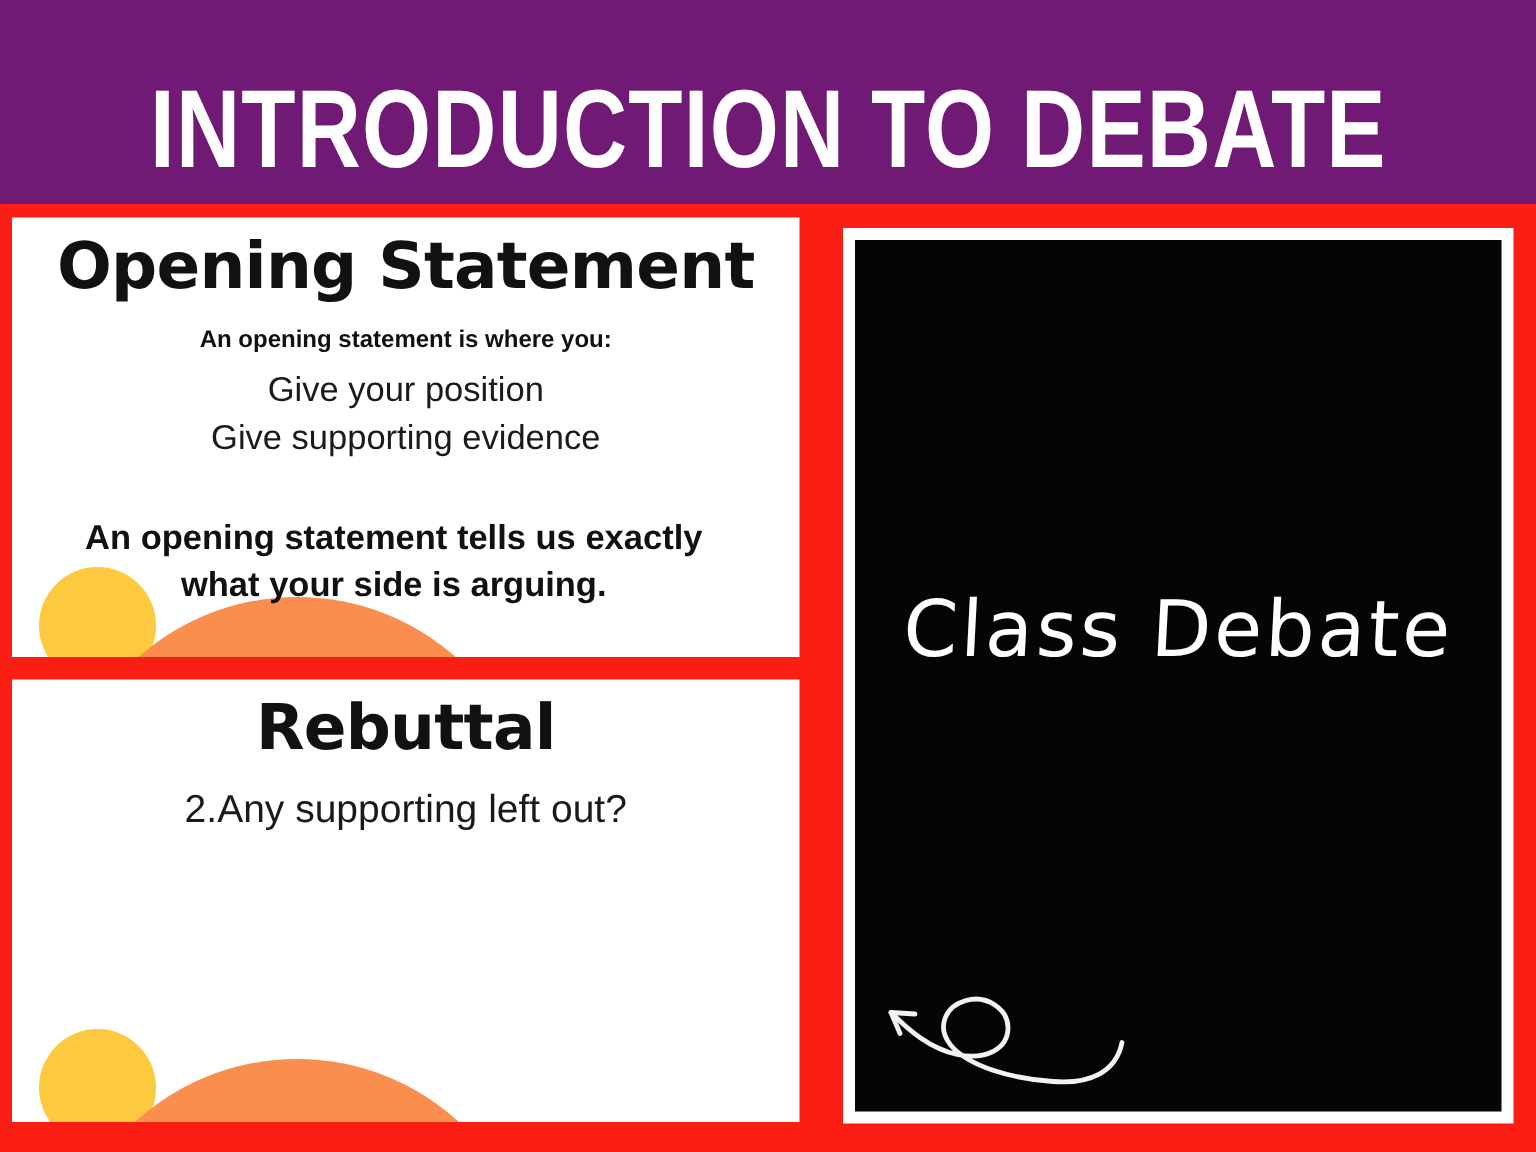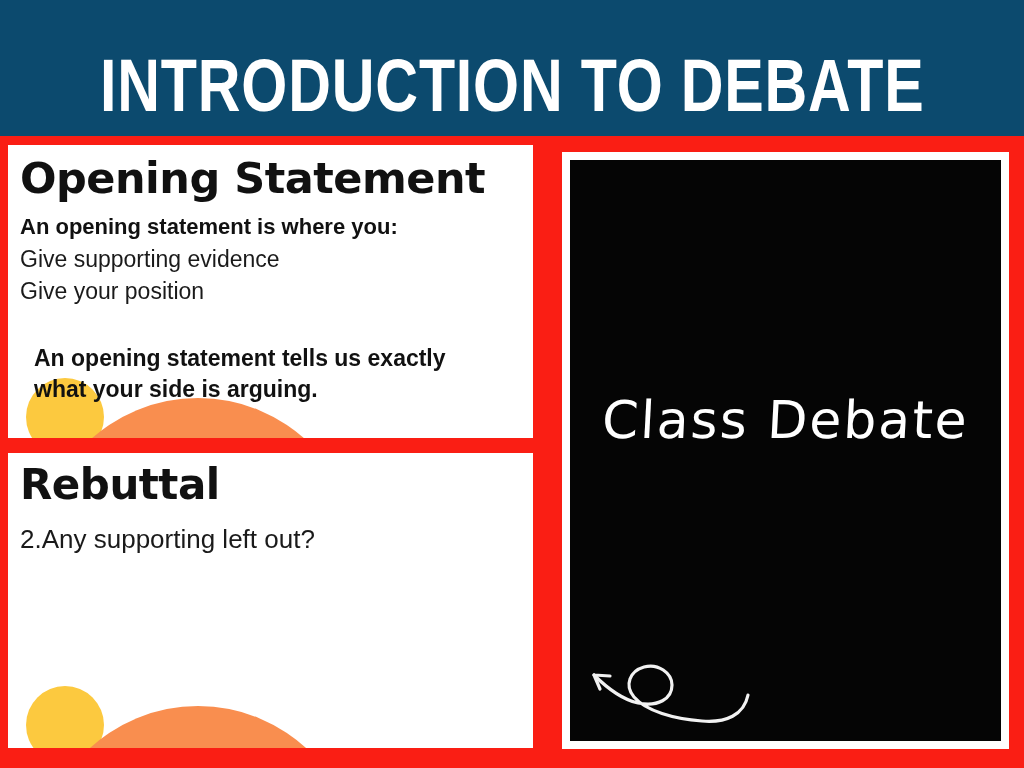--- a/index.html
+++ b/index.html
@@ -22,21 +22,21 @@
     overflow: hidden;
   }
 
   
   #header {
     position: absolute;
     left: 0;
     top: 0;
     width: 1024px;
     height: 172px;
-    background: #0c4a6e;
+    background: #701a75;
     display: flex;
     align-items: center;
     justify-content: center;
   }
   #header-title {
     color: #ffffff;
     font-family: "Liberation Sans Narrow", "Liberation Sans", sans-serif;
     font-weight: bold;
     font-size: 74px;
     line-height: 74px;
@@ -92,41 +92,41 @@
     height: 295px;
   }
 
   .card-inner {
     position: relative;
     z-index: 2;
     width: 100%;
     height: 100%;
     box-sizing: border-box;
     padding: 6px 12px 16px 12px;
-    text-align: left;
+    text-align: center;
   }
 
   .card-heading {
     font-family: "DejaVu Sans", sans-serif;
     font-weight: bold;
     font-size: 43px;
     line-height: 54px;
     color: #111111;
     letter-spacing: -0.5px;
     margin: 0;
   }
   #heading-rebuttal {
     font-size: 42px;
     line-height: 52px;
   }
 
   .lead {
     font-family: "Liberation Sans", sans-serif;
     font-weight: bold;
-    font-size: 22px;
+    font-size: 16px;
     line-height: 32px;
     color: #111111;
     margin: 6px 0 0 0;
   }
   .plain {
     font-family: "Liberation Sans", sans-serif;
     font-weight: normal;
     font-size: 23px;
     line-height: 32px;
     color: #1a1a1a;
@@ -213,23 +213,23 @@
     <div class="sun-wrap" style="left:0; bottom:0; width:360px; height:70px; z-index:1;">
       <div class="sun-yellow" style="left:18px; top:10px; width:78px; height:78px;"></div>
       <div class="sun-orange" style="left:30px; top:30px; width:320px; height:320px;"></div>
     </div>
 
     <div class="card-inner">
       <h2 class="card-heading">Opening Statement</h2>
 
       <p class="lead">An opening statement is where you:</p>
 
+      <p class="plain">Give your position</p>
+
       <p class="plain">Give supporting evidence</p>
-
-      <p class="plain">Give your position</p>
 
       <p class="closing">An opening statement tells us exactly what your side is arguing.</p>
     </div>
   </div>
 
   <div class="card" id="card-rebuttal">
 
     <div class="sun-wrap" style="left:0; bottom:0; width:360px; height:72px; z-index:1;">
       <div class="sun-yellow" style="left:18px; top:10px; width:78px; height:78px;"></div>
       <div class="sun-orange" style="left:30px; top:30px; width:320px; height:320px;"></div>

